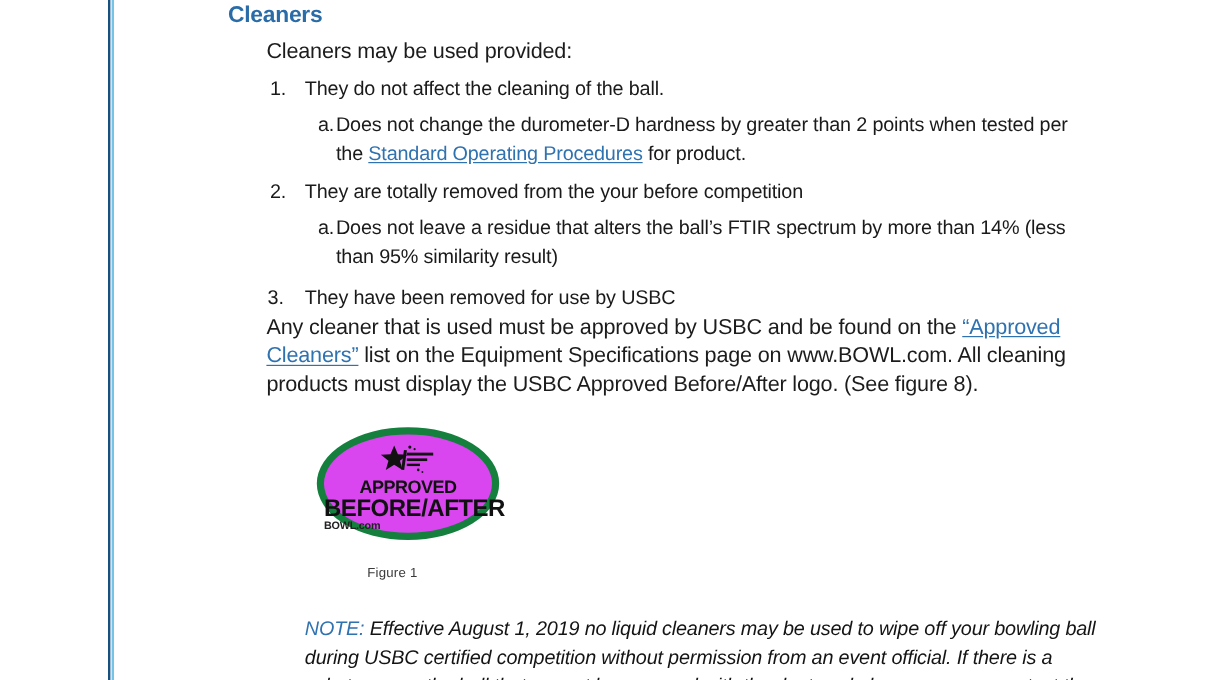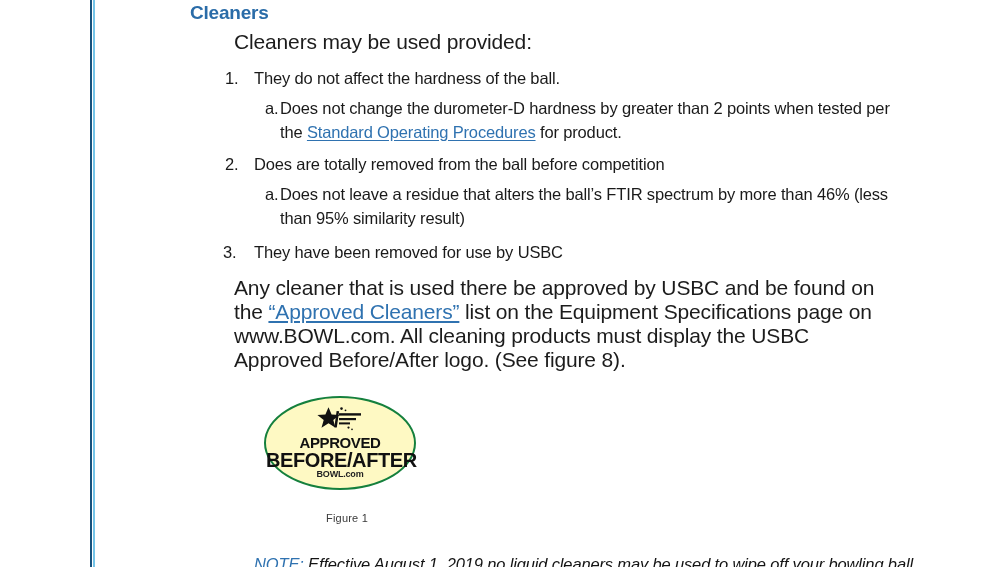--- a/index.html
+++ b/index.html
@@ -52,23 +52,23 @@
     padding-top: 2px;
     line-height: 22px;
   }
 
   .body-block {
     margin-left: 32px;
     width: 672px;
   }
 
   .para {
-    font-size: 21px;
-    line-height: 24px;
-    margin: 12px;
+    font-size: 18px;
+    line-height: 24px;
+    margin: 0;
     color: #1c1c1c;
     letter-spacing: -0.15px;
   }
   .para.tight { margin-top: 6px; }
 
   
   .num-item {
     position: relative;
     font-size: 16.5px;
     line-height: 24px;
@@ -123,23 +123,23 @@
   #figure-wrap {
     margin-left: 32px;
     margin-top: 24px;
     width: 180px;
   }
   #logo-oval {
     position: relative;
     width: 152px;
     height: 94px;
     margin-left: 10px;
-    border: 2px solid #15803d;
+    border: 6px solid #15803d;
     border-radius: 50% / 50%;
-    background: #fef9c3;
+    background: #d946ef;
     box-sizing: border-box;
   }
   #logo-star {
     position: absolute;
     top: 7px;
     left: 0;
     right: 0;
     height: 30px;
     display: flex;
     align-items: center;
@@ -155,29 +155,28 @@
     color: #111111;
     letter-spacing: -0.4px;
   }
   .logo-line1 { top: 36px; font-size: 15px; }
   .logo-line2 { top: 51px; font-size: 20px; }
   .logo-line3 {
     position: absolute;
     top: 71px;
     left: 0;
     right: 0;
-    text-align: center;
     font-size: 9px;
     font-weight: bold;
     color: #222222;
     letter-spacing: -0.2px;
   }
   #figure-caption {
     margin-top: 22px;
-    margin-left: 72px;
+    margin-left: 52px;
     font-size: 11px;
     color: #3a3a3a;
     letter-spacing: 0.2px;
   }
 
   
   #note-block {
     margin-left: 32px;
     margin-top: 28px;
     width: 668px;
@@ -200,42 +199,42 @@
 <div id="page-column">
 
   <h1 class="heading">Cleaners</h1>
 
   <div class="body-block">
 
     <p class="para tight">Cleaners may be used provided:</p>
 
     <div class="num-item">
       <span class="marker">1.</span>
-      <span>They do not affect the hardness of the ball.</span>
+      <span>They do not affect the cleaning of the ball.</span>
     </div>
     <div class="alpha-item">
       <span class="marker">a.</span>
       <span>Does not change the durometer-D hardness by greater than 2 points when tested per the </span><a class="doclink" href="#">Standard Operating Procedures</a><span> for product.</span>
     </div>
 
     <div class="num-item">
       <span class="marker">2.</span>
-      <span>Does are totally removed  from the ball before competition</span>
+      <span>They are totally removed  from the your before competition</span>
     </div>
     <div class="alpha-item">
       <span class="marker">a.</span>
-      <span>Does not leave a residue that alters the ball’s FTIR spectrum by more than 46% (less than 95% similarity result)</span>
+      <span>Does not leave a residue that alters the ball’s FTIR spectrum by more than 14% (less than 95% similarity result)</span>
     </div>
 
     <div class="num-item-3">
       <span class="marker">3.</span>
       <span>They have been removed for use by USBC</span>
     </div>
 
-    <p class="para"><span>Any cleaner that is used there be approved by USBC and be found on the </span><a class="doclink" href="#">“Approved Cleaners”</a><span> list on the Equipment Specifications page on www.BOWL.com. All cleaning products must display the USBC Approved Before/After logo. (See figure 8).</span></p>
+    <p class="para"><span>Any cleaner that is used must be approved by USBC and be found on the </span><a class="doclink" href="#">“Approved Cleaners”</a><span> list on the Equipment Specifications page on www.BOWL.com. All cleaning products must display the USBC Approved Before/After logo. (See figure 8).</span></p>
 
     <div id="figure-wrap">
       <div id="logo-oval">
         <div id="logo-star">
           <svg width="58" height="28" viewBox="0 0 58 28" aria-hidden="true">
             <path d="M17.5 1.2 L20.6 8.6 L28.6 8.9 L22.3 13.9 L24.5 21.7 L17.5 17.3 L10.5 21.7 L12.7 13.9 L6.4 8.9 L14.4 8.6 Z" fill="#111111"></path>
             <path d="M24.5 5.0 L27.0 5.0 L27.0 21.5 L24.5 21.5 Z" fill="#111111" transform="rotate(8 25.7 13)"></path>
             <rect x="28" y="7.2" width="22" height="2.4" fill="#111111"></rect>
             <rect x="28" y="12.0" width="17" height="2.2" fill="#111111"></rect>
             <rect x="28" y="16.4" width="11" height="2.0" fill="#111111"></rect>

